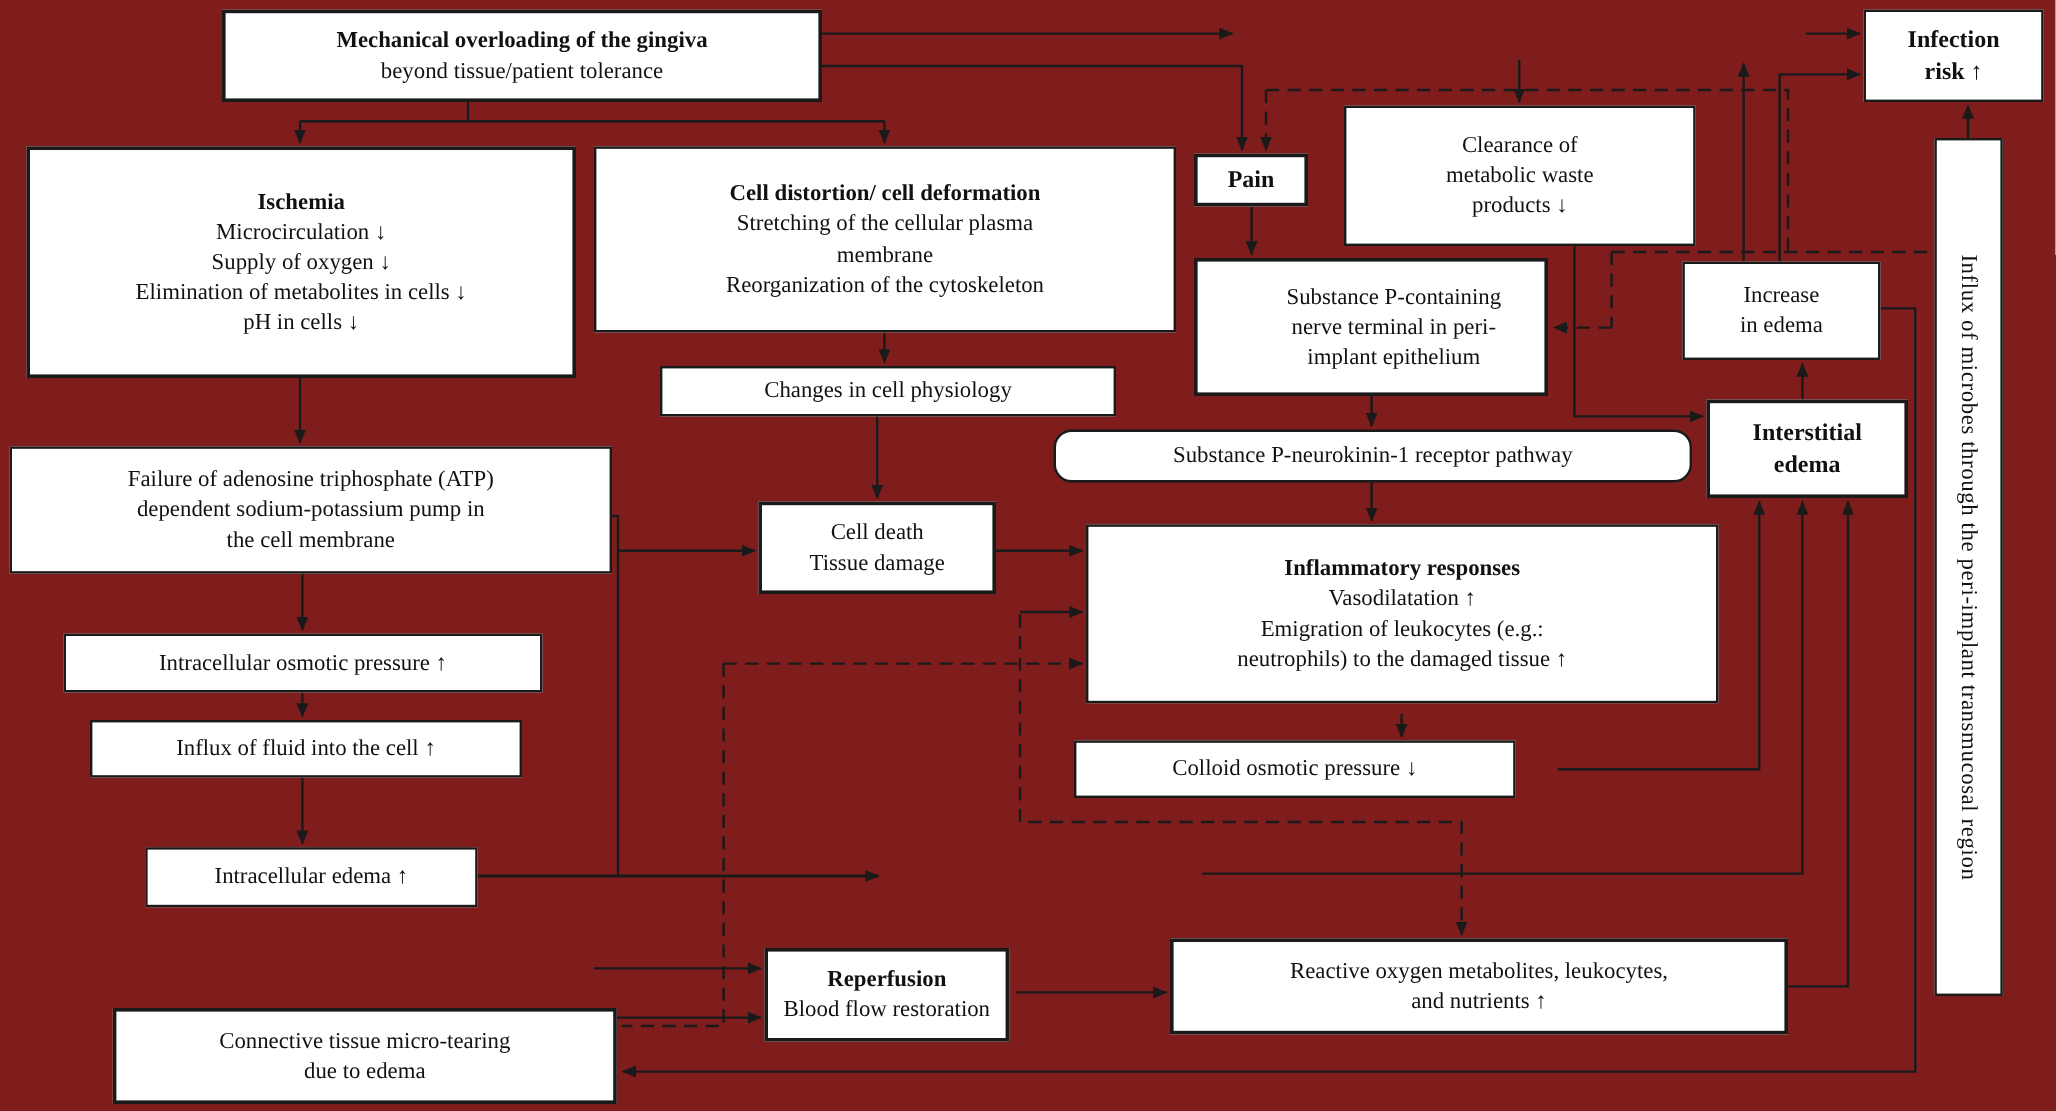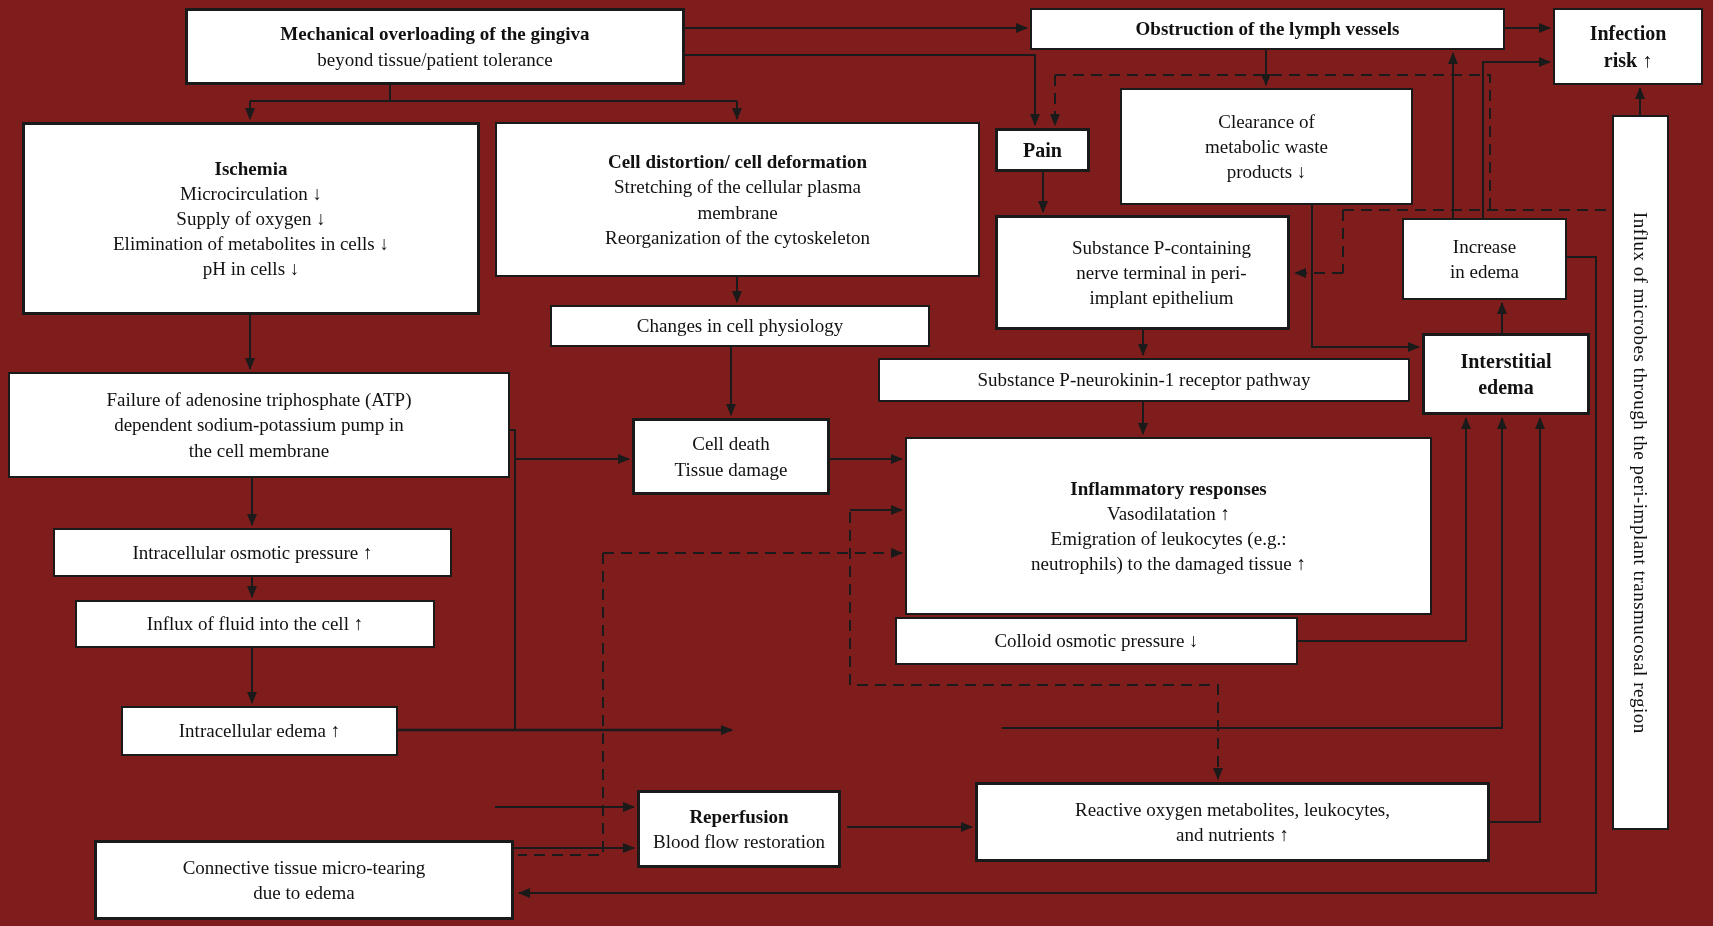--- a/index.html
+++ b/index.html
@@ -20,23 +20,23 @@
   #n-ischemia{left:22px;top:122px;width:458px;height:193px;}
   #n-distortion{left:495px;top:122px;width:485px;height:155px;}
   #n-pain{left:995px;top:128px;width:95px;height:44px;font-size:20px;}
   #n-clearance{left:1120px;top:88px;width:293px;height:117px;}
   #n-substance-p{left:995px;top:215px;width:295px;height:115px;padding-left:44px;}
   #n-increase-edema{left:1402px;top:218px;width:165px;height:82px;}
   #n-interstitial{left:1422px;top:333px;width:168px;height:82px;font-size:20px;}
   #n-changes{left:550px;top:305px;width:380px;height:42px;}
   #n-atp{left:8px;top:372px;width:502px;height:106px;}
   #n-cell-death{left:632px;top:418px;width:198px;height:77px;}
-  #n-neurokinin{left:878px;top:358px;width:532px;height:44px;}
-  #n-inflammatory{left:905px;top:437px;width:527px;height:178px;}
-  #n-colloid{left:895px;top:617px;width:403px;height:48px;}
+  #n-neurokinin{left:878px;top:358px;width:532px;height:44px;border-radius:15px;}
+  #n-inflammatory{left:905px;top:437px;width:527px;height:149px;}
+  #n-colloid{left:895px;top:617px;width:368px;height:48px;}
   #n-osmotic{left:53px;top:528px;width:399px;height:49px;}
   #n-influx-fluid{left:75px;top:600px;width:360px;height:48px;}
   #n-intracellular-edema{left:121px;top:706px;width:277px;height:50px;}
   #n-relief{left:227px;top:782px;width:268px;height:50px;}
   #n-connective{left:94px;top:840px;width:420px;height:80px;}
   #n-reperfusion{left:637px;top:790px;width:204px;height:78px;}
   #n-reactive{left:975px;top:782px;width:515px;height:80px;}
   #n-microbes{left:1612px;top:115px;width:57px;height:715px;padding:8px 2px;}
   #n-microbes .vert{writing-mode:vertical-rl;text-orientation:mixed;font-size:19px;
                     white-space:nowrap;letter-spacing:0.5px;}
@@ -115,23 +115,20 @@
       <path d="M603,553 H902" marker-end="url(#ah)"></path>
       <path d="M850,512 V685 H1218 V779" marker-end="url(#ah)"></path>
     </g>
   </svg>
 
   <div class="node thick" id="n-mech">
     <div class="t">Mechanical overloading of the gingiva</div>
     <div>beyond tissue/patient tolerance</div>
   </div>
 
-  <div class="node" id="n-obstruction">
-    <div class="t">Obstruction of the lymph vessels</div>
-  </div>
 
   <div class="node" id="n-infection">
     <div class="lines b">Infection
 risk ↑</div>
   </div>
 
   <div class="node thick" id="n-ischemia">
     <div class="t">Ischemia</div>
     <div class="lines">Microcirculation ↓
 Supply of oxygen ↓

